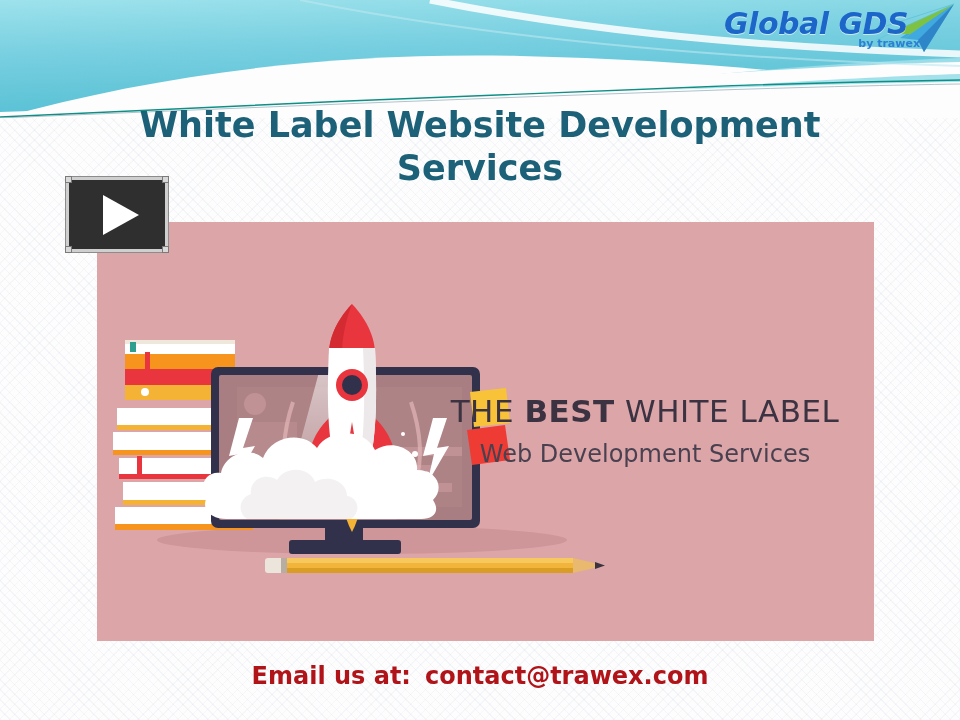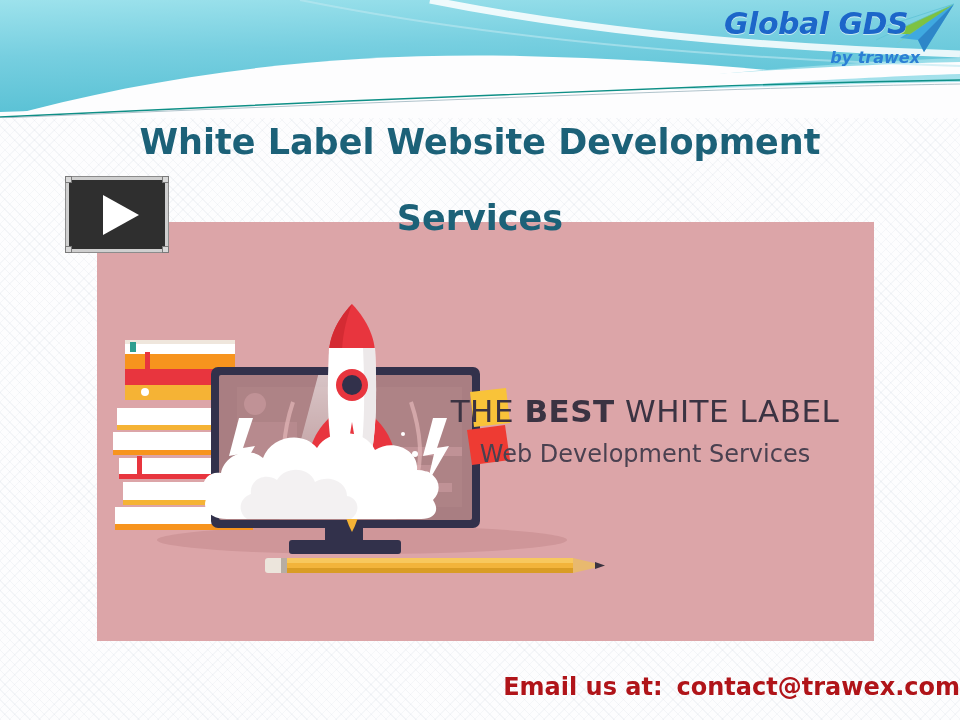--- a/index.html
+++ b/index.html
@@ -56,46 +56,44 @@
     color: #1C66C9;
     white-space: nowrap;
     text-shadow: 0 1px 0 rgba(255,255,255,0.6);
     text-align: center;
   }
   .logo-sub {
     position: absolute;
     right: 28px;
     top: 33px;
     font-family: "DejaVu Sans", sans-serif;
-    font-style: italic;
     font-weight: bold;
-    font-size: 16px;
+    font-size: 11px;
     color: #2B7FD4;
     white-space: nowrap;
-    margin-top: 11px;
   }
   #logo-arrow {
     position: absolute;
     left: 150px;
     top: -4px;
     width: 92px;
     height: 56px;
   }
 
   
   #title {
     position: absolute;
     left: 70px;
     top: 104px;
     width: 820px;
     text-align: center;
     font-family: "DejaVu Sans", sans-serif;
     font-weight: bold;
     font-size: 35px;
-    line-height: 76px;
+    line-height: 43px;
     color: #1C6178;
     letter-spacing: 0px;
     z-index: 4;
   }
 
   
   #play-overlay {
     position: absolute;
     left: 66px;
     top: 177px;
@@ -139,27 +137,26 @@
     z-index: 3;
   }
   #picture svg { display: block; }
 
   
   #footer-email {
     position: absolute;
     left: 0;
     top: 662px;
     width: 960px;
-    text-align: right;
+    text-align: center;
     font-family: "DejaVu Sans", sans-serif;
     font-weight: bold;
     font-size: 24px;
     color: #b01419;
     z-index: 4;
-    margin-top: 11px;
   }
   #footer-email .gap { display: inline-block; width: 14px; }
 </style>
 </head>
 <body>
 
 <div id="slide">
 
   <div id="header-banner">
     <svg width="960" height="118" viewBox="0 0 960 118" xmlns="http://www.w3.org/2000/svg">

